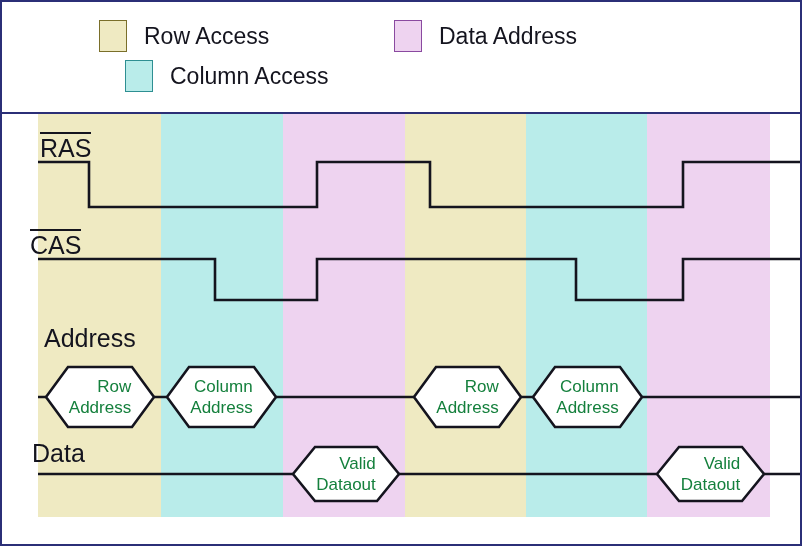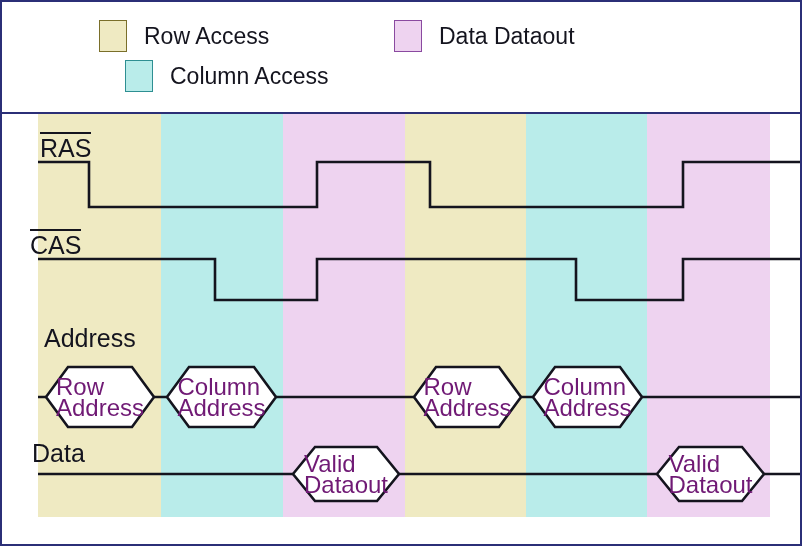--- a/index.html
+++ b/index.html
@@ -105,23 +105,23 @@
     background: #14141e;
     margin-bottom: 2px;
   }
   .name-ras  { left: 38px; top: 20px; }
   .name-cas  { left: 28px; top: 117px; }
   .name-addr { left: 42px; top: 214px; }
   .name-data { left: 30px; top: 329px; }
 
   .hexlabel {
     position: absolute;
-    text-align: left;
-    font-size: 24px;
-    color: #701a75;
+    text-align: right;
+    font-size: 17px;
+    color: #15803d;
     line-height: 21px;
     white-space: nowrap;
     transform: translate(-50%, -50%);
     pointer-events: none;
   }
 </style>
 </head>
 <body>
 
 <div class="figure">
@@ -130,21 +130,21 @@
     <div class="legend-entry legend-e0">
       <span class="legend-swatch" style="background: rgb(239, 234, 194);"></span>
       <span class="legend-label">Row Access</span>
     </div>
     <div class="legend-entry legend-e1">
       <span class="legend-swatch cyan" style="background: rgb(185, 236, 234);"></span>
       <span class="legend-label">Column Access</span>
     </div>
     <div class="legend-entry legend-e2">
       <span class="legend-swatch pink" style="background: rgb(238, 211, 240);"></span>
-      <span class="legend-label">Data Dataout</span>
+      <span class="legend-label">Data Address</span>
     </div>
   </div>
 
   <div class="plot">
 
     <div class="sep-line"></div>
 
     <div class="bands" id="bands">
         <div class="band" style="left: 36px; width: 123px; background: rgb(239, 234, 194);"></div>
         <div class="band" style="left: 159px; width: 122px; background: rgb(185, 236, 234);"></div>

